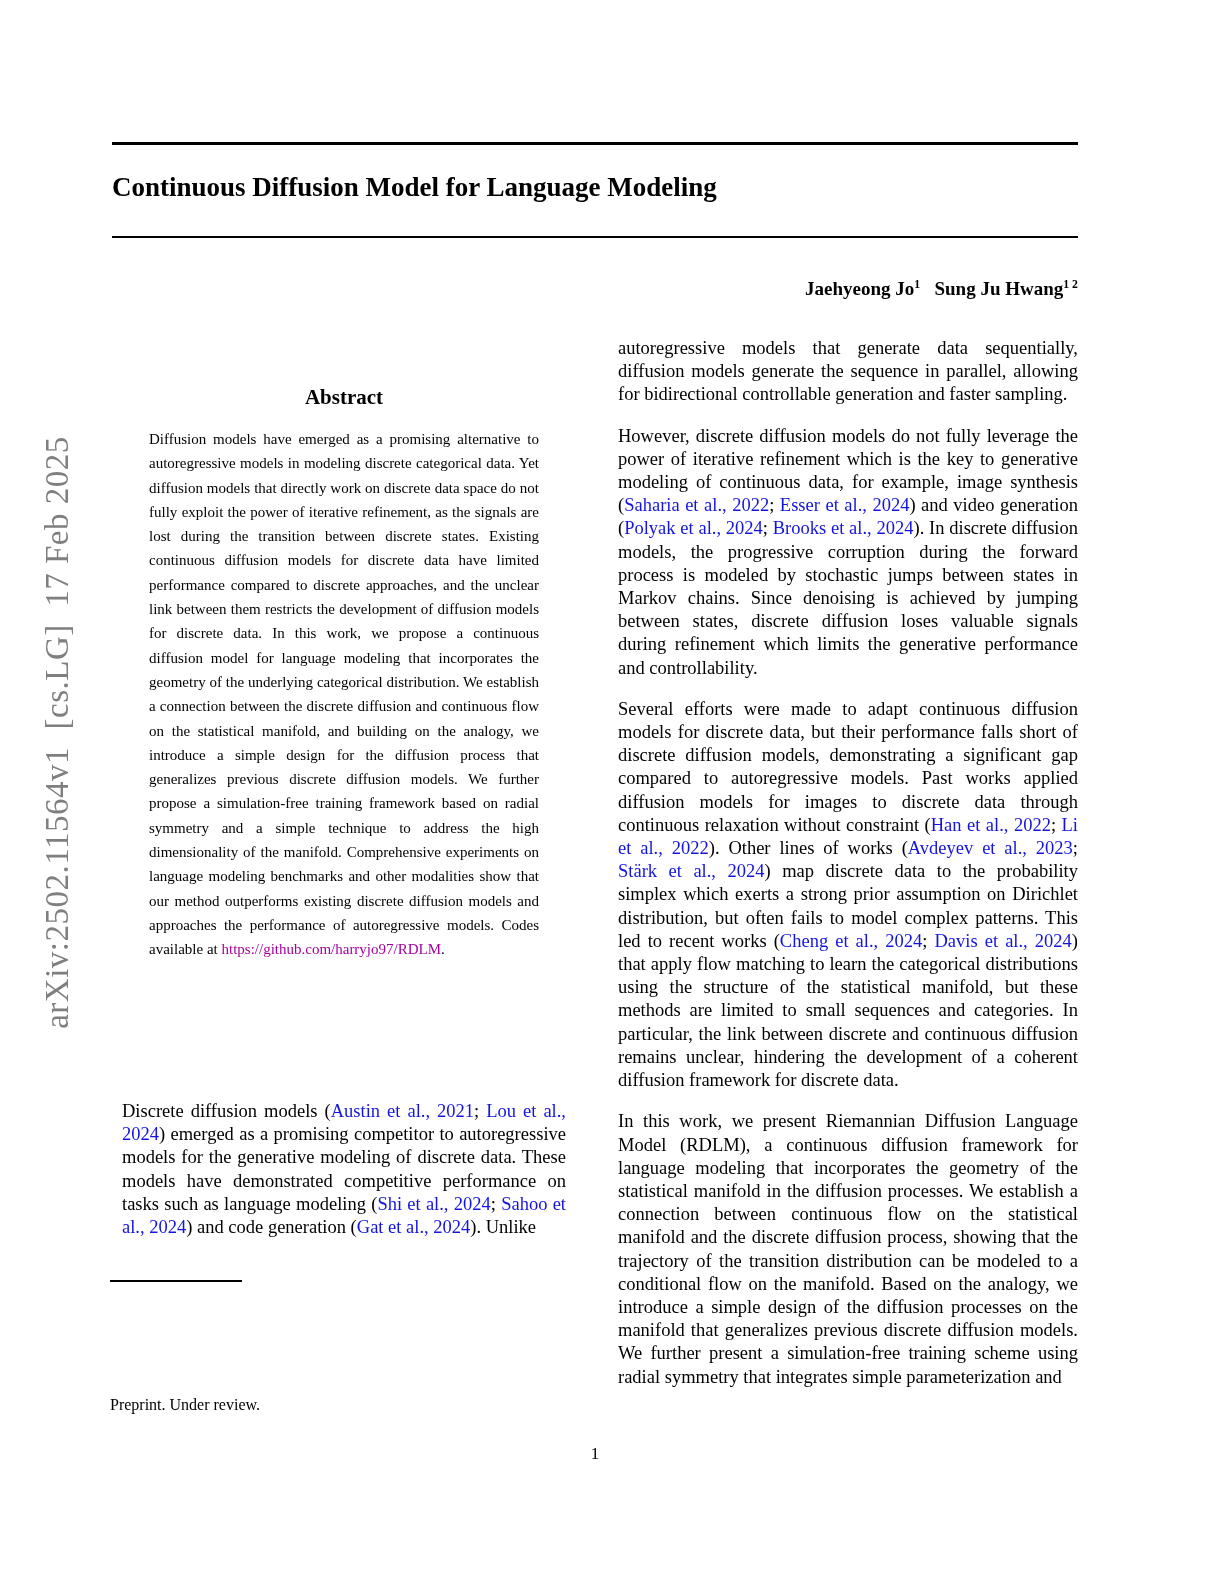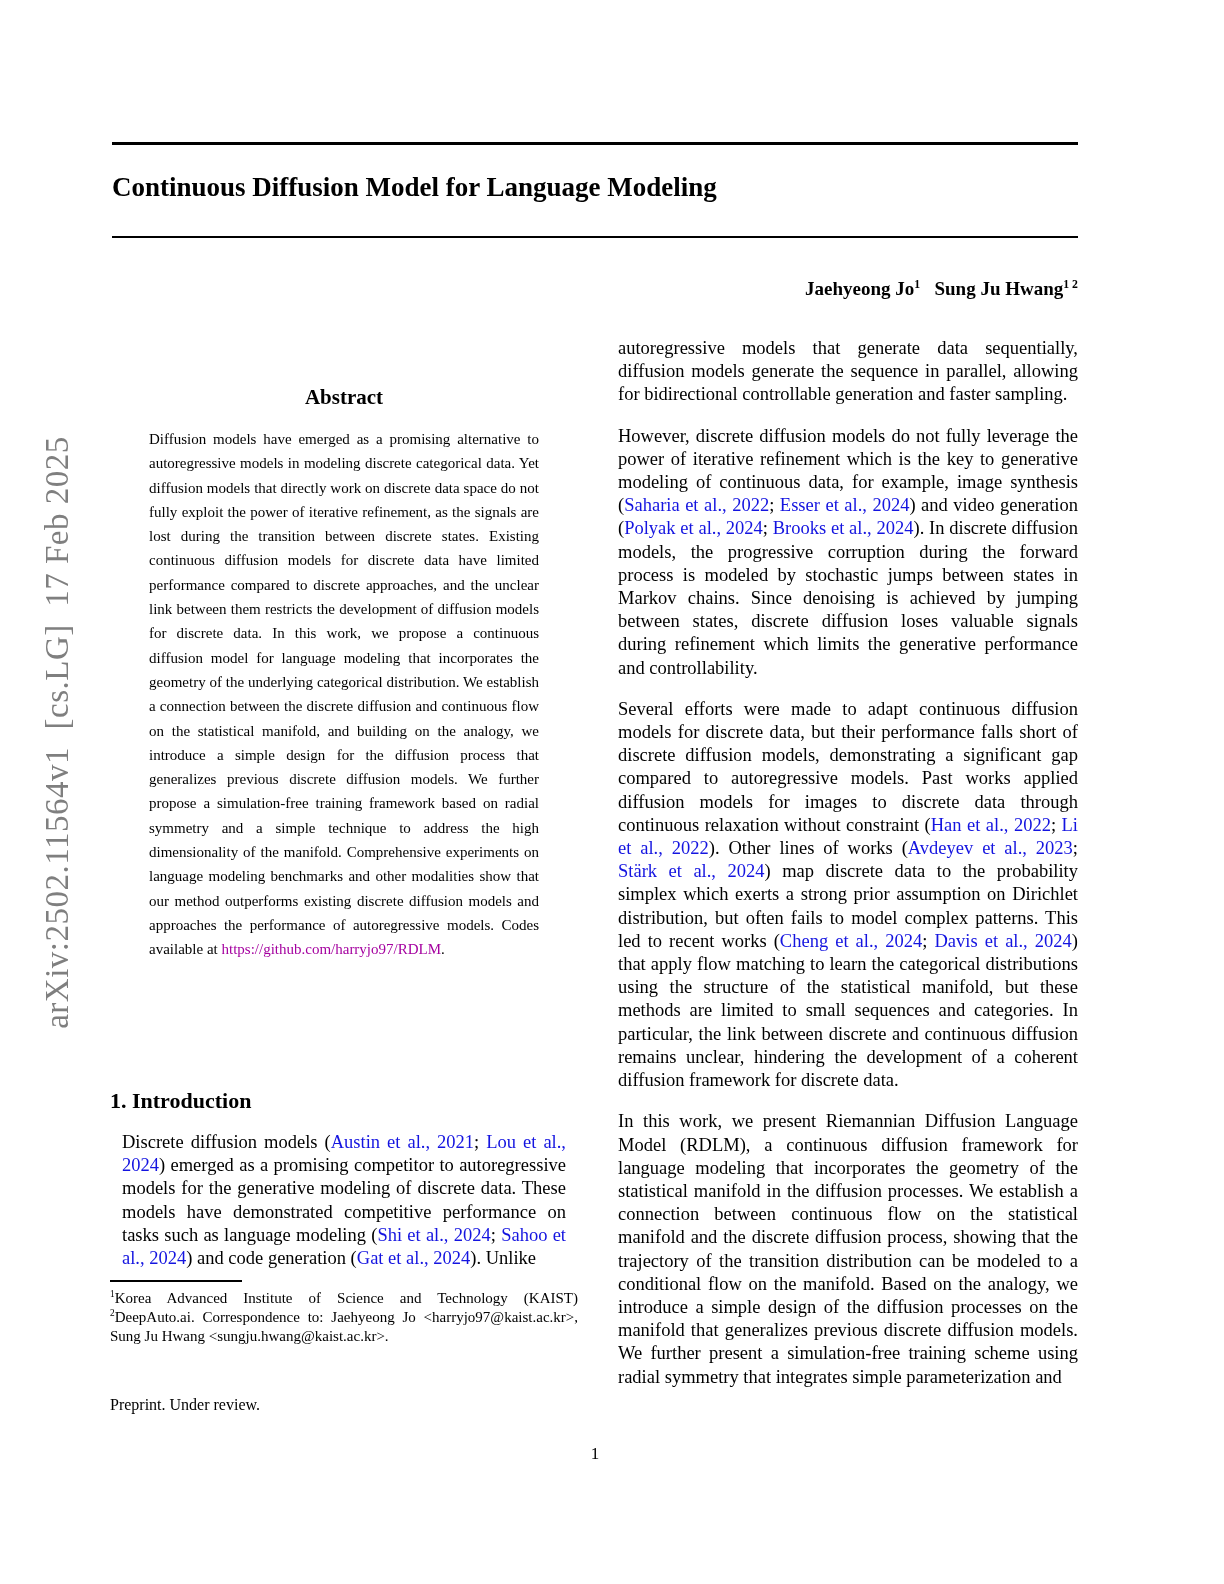--- a/index.html
+++ b/index.html
@@ -68,33 +68,31 @@
   <div class="rule-bottom"></div>
 
   <div class="authors"><span>Jaehyeong Jo</span><span class="sup">1</span><span>   </span><span>Sung Ju Hwang</span><span class="sup">1 2</span></div>
 
   <div class="abstract-block">
     <div class="abstract-heading">Abstract</div>
     <p class="abstract-body"><span>Diffusion models have emerged as a promising alternative to autoregressive models in modeling discrete categorical data. Yet diffusion models that directly work on discrete data space do not fully exploit the power of iterative refinement, as the signals are lost during the transition between discrete states. Existing continuous diffusion models for discrete data have limited performance compared to discrete approaches, and the unclear link between them restricts the development of diffusion models for discrete data. In this work, we propose a continuous diffusion model for language modeling that incorporates the geometry of the underlying categorical distribution. We establish a connection between the discrete diffusion and continuous flow on the statistical manifold, and building on the analogy, we introduce a simple design for the diffusion process that generalizes previous discrete diffusion models. We further propose a simulation-free training framework based on radial symmetry and a simple technique to address the high dimensionality of the manifold. Comprehensive experiments on language modeling benchmarks and other modalities show that our method outperforms existing discrete diffusion models and approaches the performance of autoregressive models. Codes available at </span><span class="url">https://github.com/harryjo97/RDLM</span><span>.</span></p>
   </div>
 
   <div class="intro-block">
-    <div class="section-heading">1. Introduction</div>
     <p class="body-text"><span>Discrete diffusion models (</span><span class="cite">Austin et al., 2021</span><span>; </span><span class="cite">Lou et al., 2024</span><span>) emerged as a promising competitor to autoregressive models for the generative modeling of discrete data. These models have demonstrated competitive performance on tasks such as language modeling (</span><span class="cite">Shi et al., 2024</span><span>; </span><span class="cite">Sahoo et al., 2024</span><span>) and code generation (</span><span class="cite">Gat et al., 2024</span><span>). Unlike</span></p>
   </div>
 
   <div class="col-right">
     <p class="body-text"><span>autoregressive models that generate data sequentially, diffusion models generate the sequence in parallel, allowing for bidirectional controllable generation and faster sampling.</span></p>
     <p class="body-text"><span>However, discrete diffusion models do not fully leverage the power of iterative refinement which is the key to generative modeling of continuous data, for example, image synthesis (</span><span class="cite">Saharia et al., 2022</span><span>; </span><span class="cite">Esser et al., 2024</span><span>) and video generation (</span><span class="cite">Polyak et al., 2024</span><span>; </span><span class="cite">Brooks et al., 2024</span><span>). In discrete diffusion models, the progressive corruption during the forward process is modeled by stochastic jumps between states in Markov chains. Since denoising is achieved by jumping between states, discrete diffusion loses valuable signals during refinement which limits the generative performance and controllability.</span></p>
     <p class="body-text"><span>Several efforts were made to adapt continuous diffusion models for discrete data, but their performance falls short of discrete diffusion models, demonstrating a significant gap compared to autoregressive models. Past works applied diffusion models for images to discrete data through continuous relaxation without constraint (</span><span class="cite">Han et al., 2022</span><span>; </span><span class="cite">Li et al., 2022</span><span>). Other lines of works (</span><span class="cite">Avdeyev et al., 2023</span><span>; </span><span class="cite">Stärk et al., 2024</span><span>) map discrete data to the probability simplex which exerts a strong prior assumption on Dirichlet distribution, but often fails to model complex patterns. This led to recent works (</span><span class="cite">Cheng et al., 2024</span><span>; </span><span class="cite">Davis et al., 2024</span><span>) that apply flow matching to learn the categorical distributions using the structure of the statistical manifold, but these methods are limited to small sequences and categories. In particular, the link between discrete and continuous diffusion remains unclear, hindering the development of a coherent diffusion framework for discrete data.</span></p>
     <p class="body-text"><span>In this work, we present Riemannian Diffusion Language Model (RDLM), a continuous diffusion framework for language modeling that incorporates the geometry of the statistical manifold in the diffusion processes. We establish a connection between continuous flow on the statistical manifold and the discrete diffusion process, showing that the trajectory of the transition distribution can be modeled to a conditional flow on the manifold. Based on the analogy, we introduce a simple design of the diffusion processes on the manifold that generalizes previous discrete diffusion models. We further present a simulation-free training scheme using radial symmetry that integrates simple parameterization and</span></p>
   </div>
 
   <div class="footnote-block">
     <div class="footnote-rule"></div>
-    <p class="footnote-text"><span class="sup">1</span><span>Korea Advanced Institute of Science and Technology (KAIST) </span><span class="sup">2</span><span>DeepAuto.ai. Correspondence to: Jaehyeong Jo &lt;harryjo97@kaist.ac.kr&gt;, Sung Ju Hwang &lt;sungju.hwang@kaist.ac.kr&gt;.</span></p>
   </div>
 
   <div class="preprint">Preprint. Under review.</div>
 
   <div class="pagenum">1</div>
 
 </div>
 
 </body></html>

